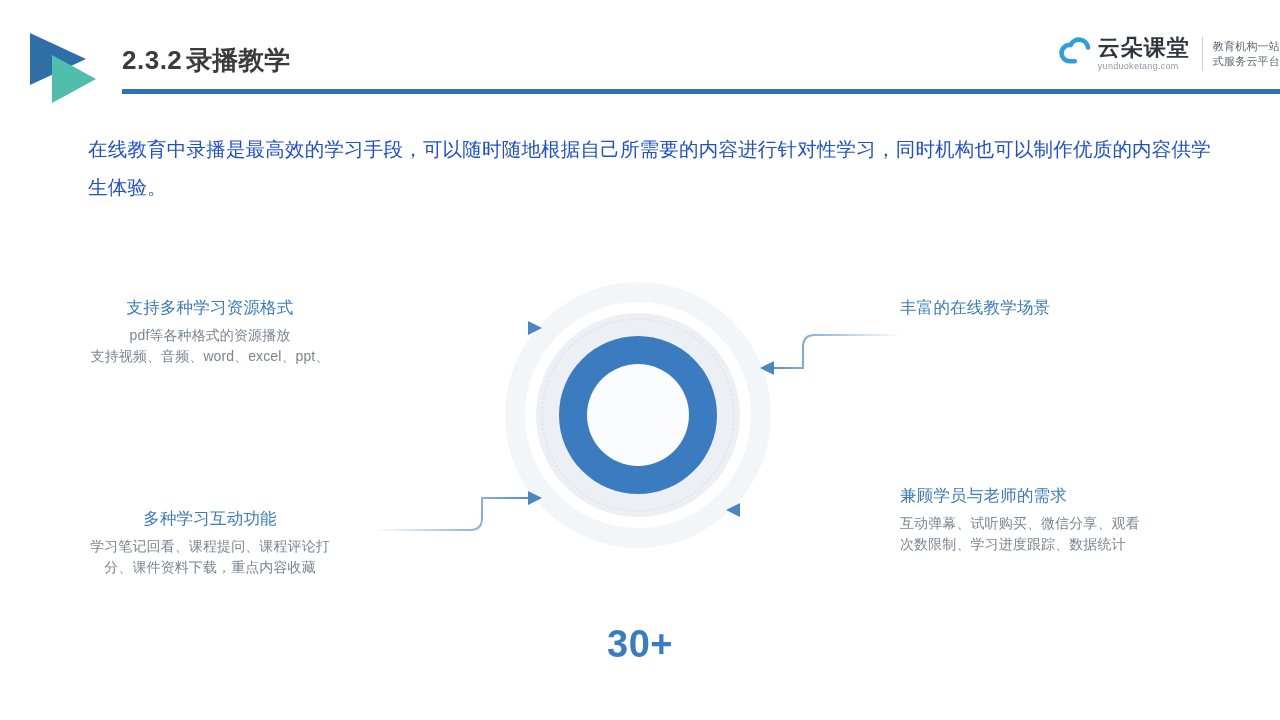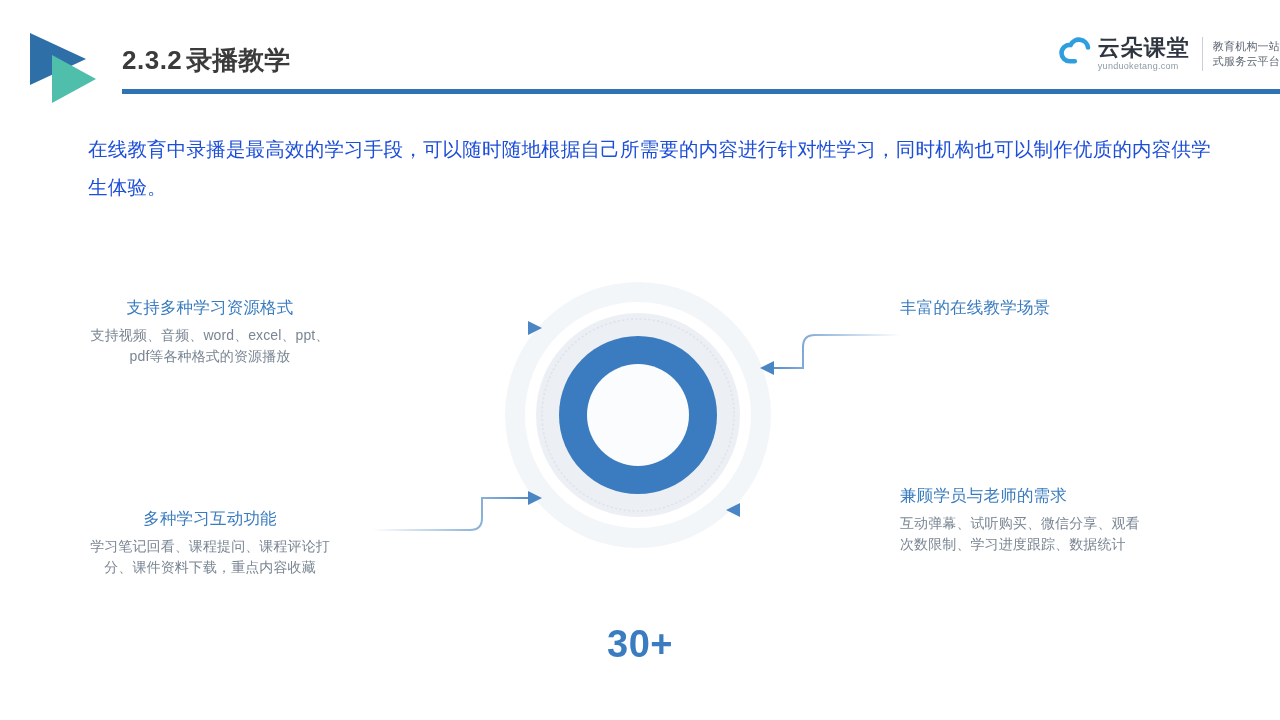--- a/index.html
+++ b/index.html
@@ -242,22 +242,22 @@
 
     <line x1="908" y1="270" x2="728" y2="270" stroke="url(#gradR)" stroke-width="2" marker-end="url(#arrowL)"></line>
   </svg>
 
   <div class="center-value">30+</div>
 </div>
 
 <div class="node left" id="node-tl">
   <div class="node-title">支持多种学习资源格式</div>
   <div class="node-desc">
+    <div>pdf等各种格式的资源播放</div>
     <div>支持视频、音频、word、excel、ppt、</div>
-    <div>pdf等各种格式的资源播放</div>
   </div>
 </div>
 
 <div class="node left" id="node-bl">
   <div class="node-title">多种学习互动功能</div>
   <div class="node-desc">
     <div>学习笔记回看、课程提问、课程评论打</div>
     <div>分、课件资料下载，重点内容收藏</div>
   </div>
 </div>

